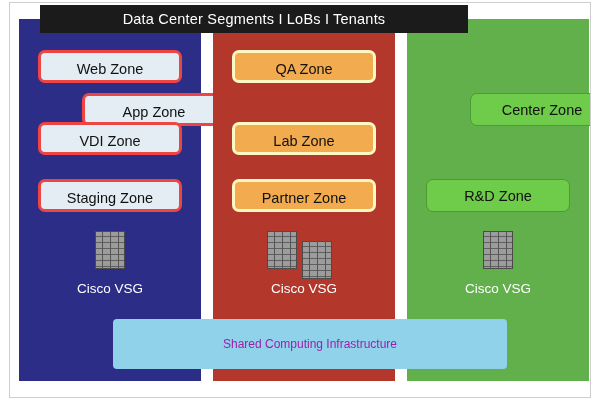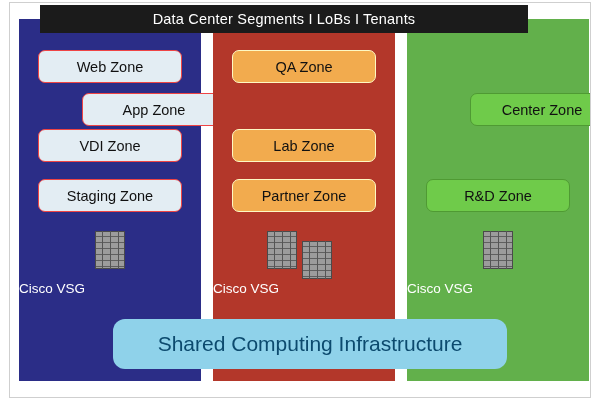--- a/index.html
+++ b/index.html
@@ -30,21 +30,21 @@
     background: #ffffff;
     border: 1px solid #cfcfcf;
     box-sizing: border-box;
     overflow: hidden;
   }
   
   .title-bar {
     position: absolute;
     left: 30px;
     top: 2px;
-    width: 488px;
+    width: 428px;
     height: 28px;
     background: #1b1b1b;
     color: #ffffff;
     font-size: 14.5px;
     line-height: 28px;
     text-align: center;
     letter-spacing: 0.2px;
     z-index: 5;
   }
   
@@ -67,27 +67,27 @@
     height: 33px;
     border-radius: 7px;
     font-size: 14.5px;
     line-height: 33px;
     text-align: center;
     color: #111111;
     box-sizing: border-box;
     white-space: nowrap;
     overflow: hidden;
   }
-  .zone-blue  { background: #e3edf3; border: 1px solid #ef4444; }
-  .zone-red   { background: #f2ab4e; border: 1px solid #fef9c3; }
+  .zone-blue  { background: #e3edf3; border: 3px solid #ef4444; }
+  .zone-red   { background: #f2ab4e; border: 3px solid #fef9c3; }
   .zone-green { background: #6fcb4a; border: 1px solid #4f9a33; }
 
   .zone.r0 { top: 31px; }
   .zone.r1 { top: 74px; margin-left: 44px; }
-  .zone.r2 { top: 110px; }
+  .zone.r2 { top: 103px; }
   .zone.r3 { top: 160px; }
 
   
   .vsg-icon {
     position: absolute;
     width: 30px;
     height: 38px;
     background:
       repeating-linear-gradient(to bottom,
          #9c9c9c 0px, #9c9c9c 5px,
@@ -106,35 +106,36 @@
   }
   .vsg-icon.a { left: 50%; transform: translateX(-50%); top: 212px; }
   .vsg-icon.b { left: 38%; transform: translateX(-50%); top: 212px; }
   .vsg-icon.c { left: 57%; transform: translateX(-50%); top: 222px; }
 
   .vsg-label {
     position: absolute;
     top: 262px;
     left: 0;
     width: 182px;
+    text-align: center;
     font-size: 13.5px;
     color: #ffffff;
   }
 
   
   .shared-bar {
     position: absolute;
     left: 103px;
     top: 316px;
     width: 394px;
     height: 50px;
     background: #8fd2ea;
-    border-radius: 12px;
-    color: #0c4a6e;
-    font-size: 21px;
+    border-radius: 4px;
+    color: #a21caf;
+    font-size: 12px;
     line-height: 50px;
     text-align: center;
     z-index: 6;
     box-sizing: border-box;
   }
   
   .bottom-strip {
     position: absolute;
     left: 9px;
     top: 378px;

